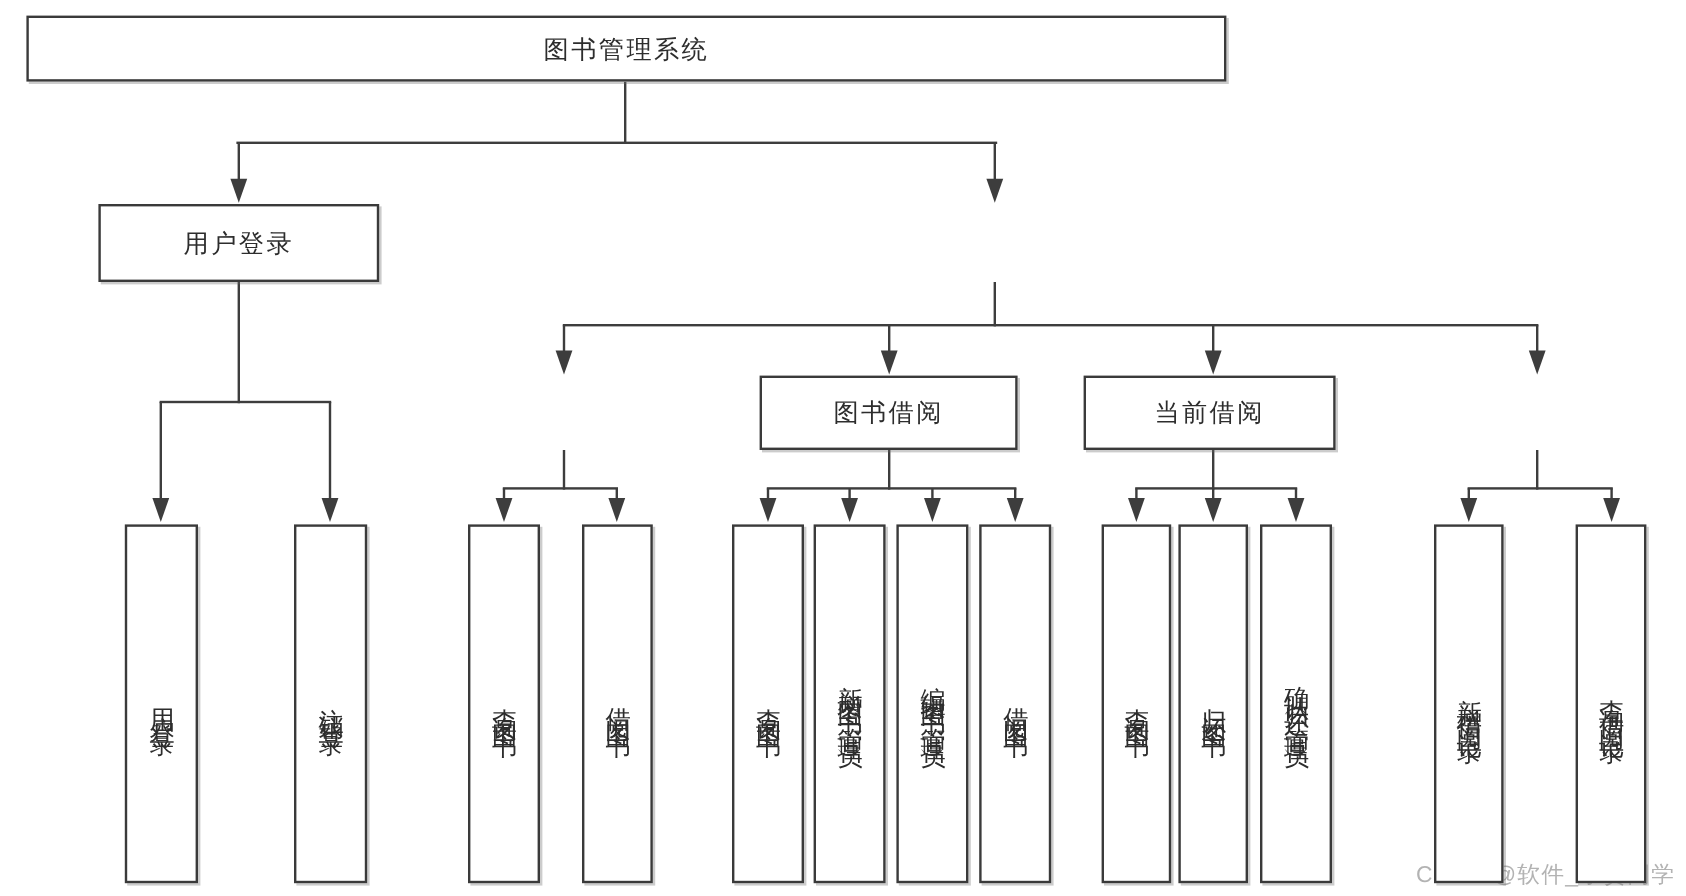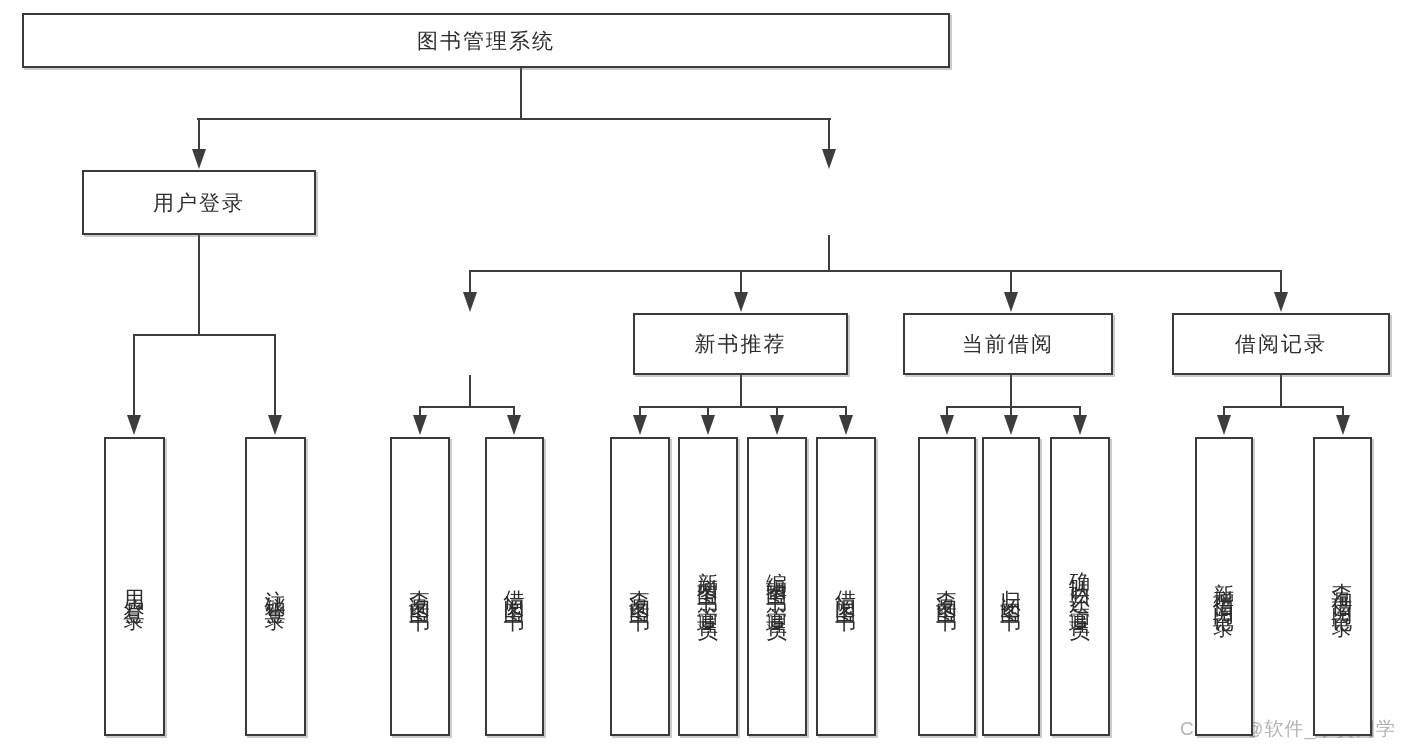--- a/index.html
+++ b/index.html
@@ -84,34 +84,31 @@
     <div class="arrow-stem" style="left: 946px; top: 407px; height: 10px;"></div>
     <div class="arrow-head" style="left: 940px; top: 415px;"></div>
     <div class="arrow-stem" style="left: 1010px; top: 407px; height: 10px;"></div>
     <div class="arrow-head" style="left: 1004px; top: 415px;"></div>
     <div class="arrow-stem" style="left: 1079px; top: 407px; height: 10px;"></div>
     <div class="arrow-head" style="left: 1073px; top: 415px;"></div>
     <div class="arrow-stem" style="left: 1223px; top: 407px; height: 10px;"></div>
     <div class="arrow-head" style="left: 1217px; top: 415px;"></div>
     <div class="arrow-stem" style="left: 1342px; top: 407px; height: 10px;"></div>
     <div class="arrow-head" style="left: 1336px; top: 415px;"></div>
-    <div class="node branch" style="left: 22px; top: 13px; width: 928px; height: 55px;">
+    <div class="node branch" style="left: 22px; top: 13px; width: 1000px; height: 55px;">
       <span class="label">图书管理系统</span>
     </div>
     <div class="node branch" style="left: 82px; top: 170px; width: 234px; height: 65px;">
       <span class="label">用户登录</span>
     </div>
     <div class="node branch" style="left: 633px; top: 313px; width: 215px; height: 62px;">
-      <span class="label">新书推荐</span>
+      <span class="label">图书借阅</span>
     </div>
     <div class="node branch" style="left: 903px; top: 313px; width: 210px; height: 62px;">
       <span class="label">当前借阅</span>
-    </div>
-    <div class="node branch" style="left: 1172px; top: 313px; width: 218px; height: 62px;">
-      <span class="label">借阅记录</span>
     </div>
     <div class="node leaf" style="left: 104px; top: 437px; width: 61px; height: 299px;">
       <span class="label">用户登录</span>
     </div>
     <div class="node leaf" style="left: 245px; top: 437px; width: 61px; height: 299px;">
       <span class="label">注销登录</span>
     </div>
     <div class="node leaf" style="left: 390px; top: 437px; width: 60px; height: 299px;">
       <span class="label">查询图书</span>
     </div>

